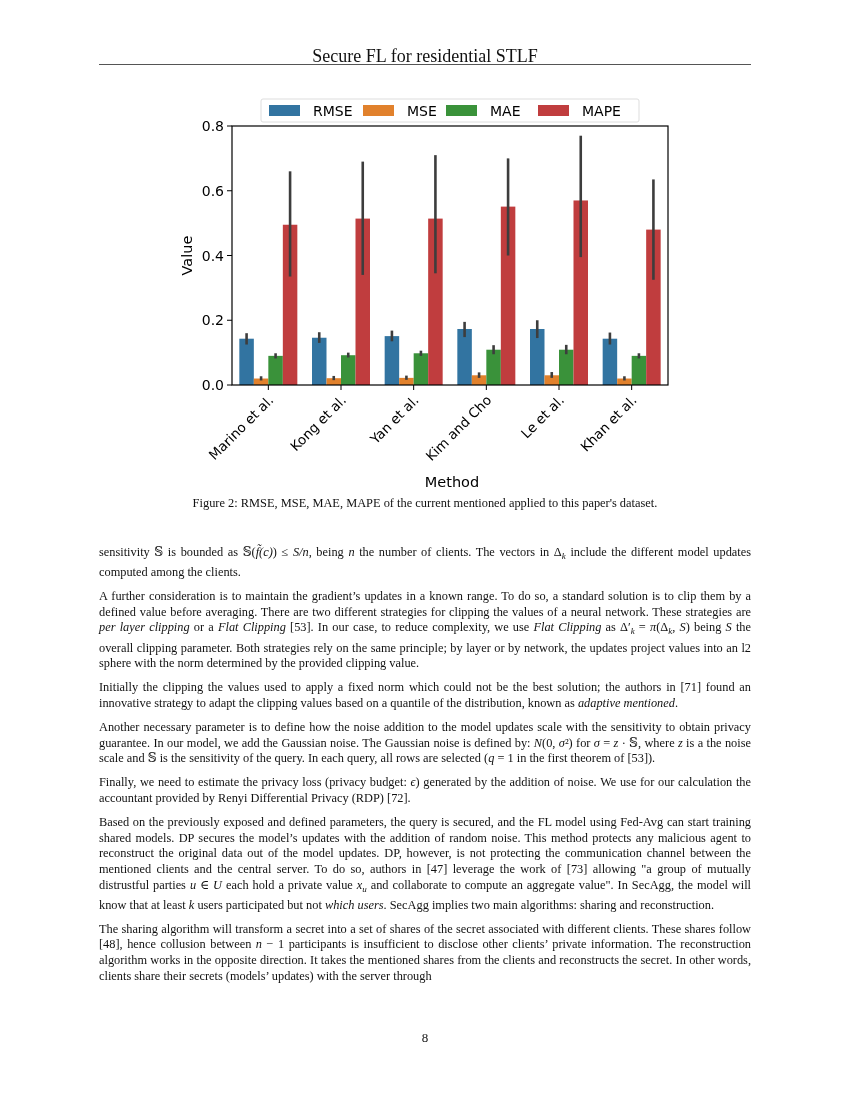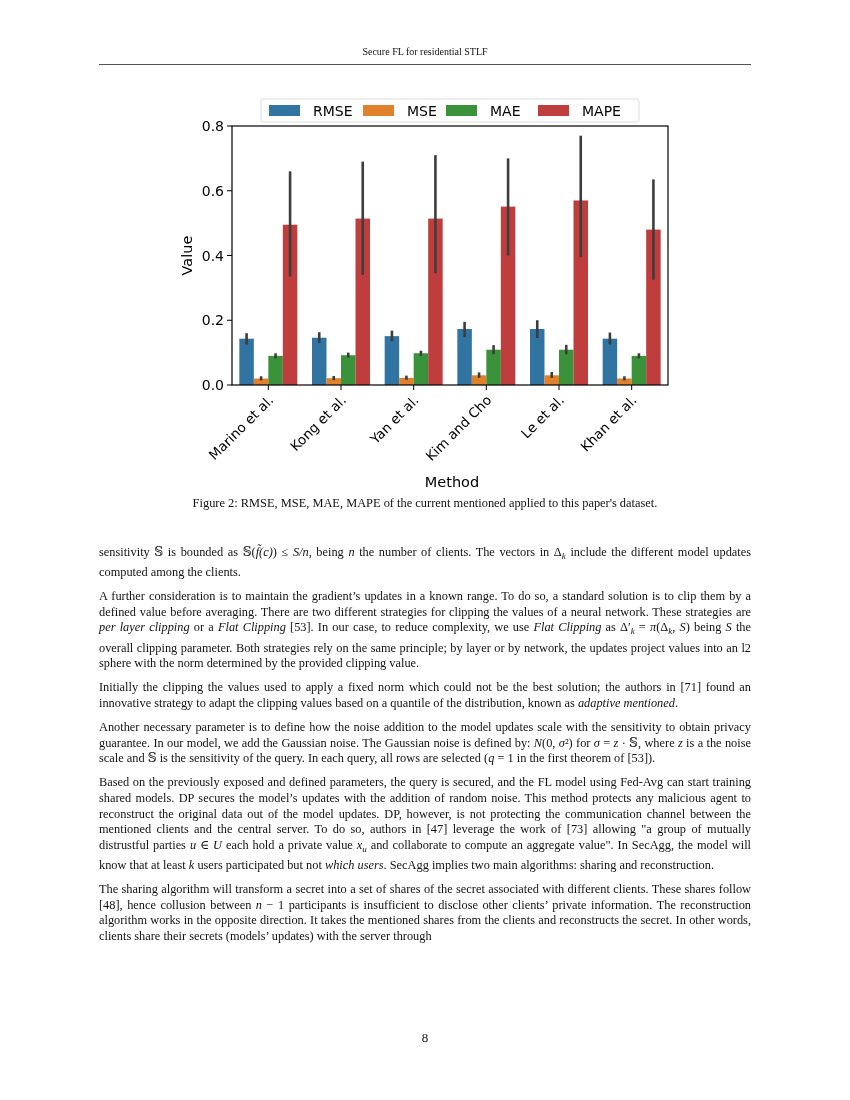--- a/index.html
+++ b/index.html
@@ -1,18 +1,18 @@
 <!DOCTYPE html>
 <html><head>
 <meta charset="utf-8">
 <style>
   html, body { margin: 0; padding: 0; background: #ffffff; }
   body { width: 850px; height: 1100px; position: relative; overflow: hidden;
          font-family: "Liberation Serif", "DejaVu Serif", serif; color: #111; }
-  .running-head { position: absolute; top: 46px; left: 0; width: 850px; text-align: center; font-size: 10px; }
+  .running-head { position: absolute; top: 46px; left: 0; width: 850px; text-align: center; font-size: 18px; }
   .head-rule { position: absolute; top: 64px; left: 99px; width: 652px; height: 1px; background: #555; }
   .figure { position: absolute; left: 0; top: 0; width: 850px; height: 520px; }
   .figure svg { position: absolute; left: 0; top: 0; }
   .caption { position: absolute; top: 496px; left: 0; width: 850px; text-align: center; font-size: 12.4px; }
   .body-text { position: absolute; left: 99px; width: 652px; top: 545px; font-size: 12.35px; line-height: 15.6px; text-align: justify; }
   .body-text p { margin: 0 0 8.6px 0; }
   .page-num { position: absolute; top: 1030px; left: 0; width: 850px; text-align: center; font-size: 13px; }
   .it { font-style: italic; }
 </style>
 </head>
@@ -107,17 +107,18 @@
       <text x="582" y="116" font-size="14" font-family="&quot;DejaVu Sans&quot;, sans-serif">MAPE</text>
     </svg>
 </div>
 <div class="caption">Figure 2: RMSE, MSE, MAE, MAPE of the current mentioned applied to this paper's dataset.</div>
 
 <div class="body-text" id="body-text">
     <p>sensitivity 𝕊 is bounded as 𝕊(<span class="it">f̃(c)</span>) ≤ <span class="it">S/n</span>, being <span class="it">n</span> the number of clients. The vectors in Δ<sub class="it" style="font-size: 9px;">k</sub> include the different model updates computed among the clients.</p>
     <p>A further consideration is to maintain the gradient’s updates in a known range. To do so, a standard solution is to clip them by a defined value before averaging. There are two different strategies for clipping the values of a neural network. These strategies are <span class="it">per layer clipping</span> or a <span class="it">Flat Clipping</span> [53]. In our case, to reduce complexity, we use <span class="it">Flat Clipping</span> as Δ′<sub class="it" style="font-size: 9px;">k</sub> = <span class="it">π</span>(Δ<sub class="it" style="font-size: 9px;">k</sub>, <span class="it">S</span>) being <span class="it">S</span> the overall clipping parameter. Both strategies rely on the same principle; by layer or by network, the updates project values into an l2 sphere with the norm determined by the provided clipping value.</p>
     <p>Initially the clipping the values used to apply a fixed norm which could not be the best solution; the authors in [71] found an innovative strategy to adapt the clipping values based on a quantile of the distribution, known as <span class="it">adaptive mentioned</span>.</p>
     <p>Another necessary parameter is to define how the noise addition to the model updates scale with the sensitivity to obtain privacy guarantee. In our model, we add the Gaussian noise. The Gaussian noise is defined by: <span class="it">N</span>(0, <span class="it">σ</span>²) for <span class="it">σ</span> = <span class="it">z</span> · 𝕊, where <span class="it">z</span> is a the noise scale and 𝕊 is the sensitivity of the query. In each query, all rows are selected (<span class="it">q</span> = 1 in the first theorem of [53]).</p>
+    <p>Finally, we need to estimate the privacy loss (privacy budget: <span class="it">ϵ</span>) generated by the addition of noise. We use for our calculation the accountant provided by Renyi Differential Privacy (RDP) [72].</p>
     <p>Based on the previously exposed and defined parameters, the query is secured, and the FL model using Fed-Avg can start training shared models. DP secures the model’s updates with the addition of random noise. This method protects any malicious agent to reconstruct the original data out of the model updates. DP, however, is not protecting the communication channel between the mentioned clients and the central server. To do so, authors in [47] leverage the work of [73] allowing "a group of mutually distrustful parties <span class="it">u</span> ∈ <span class="it">U</span> each hold a private value <span class="it">x</span><sub class="it" style="font-size: 9px;">u</sub> and collaborate to compute an aggregate value". In SecAgg, the model will know that at least <span class="it">k</span> users participated but not <span class="it">which users</span>. SecAgg implies two main algorithms: sharing and reconstruction.</p>
     <p>The sharing algorithm will transform a secret into a set of shares of the secret associated with different clients. These shares follow [48], hence collusion between <span class="it">n</span> − 1 participants is insufficient to disclose other clients’ private information. The reconstruction algorithm works in the opposite direction. It takes the mentioned shares from the clients and reconstructs the secret. In other words, clients share their secrets (models’ updates) with the server through</p>
   </div>
 
 <div class="page-num">8</div>
 
 </body></html>

